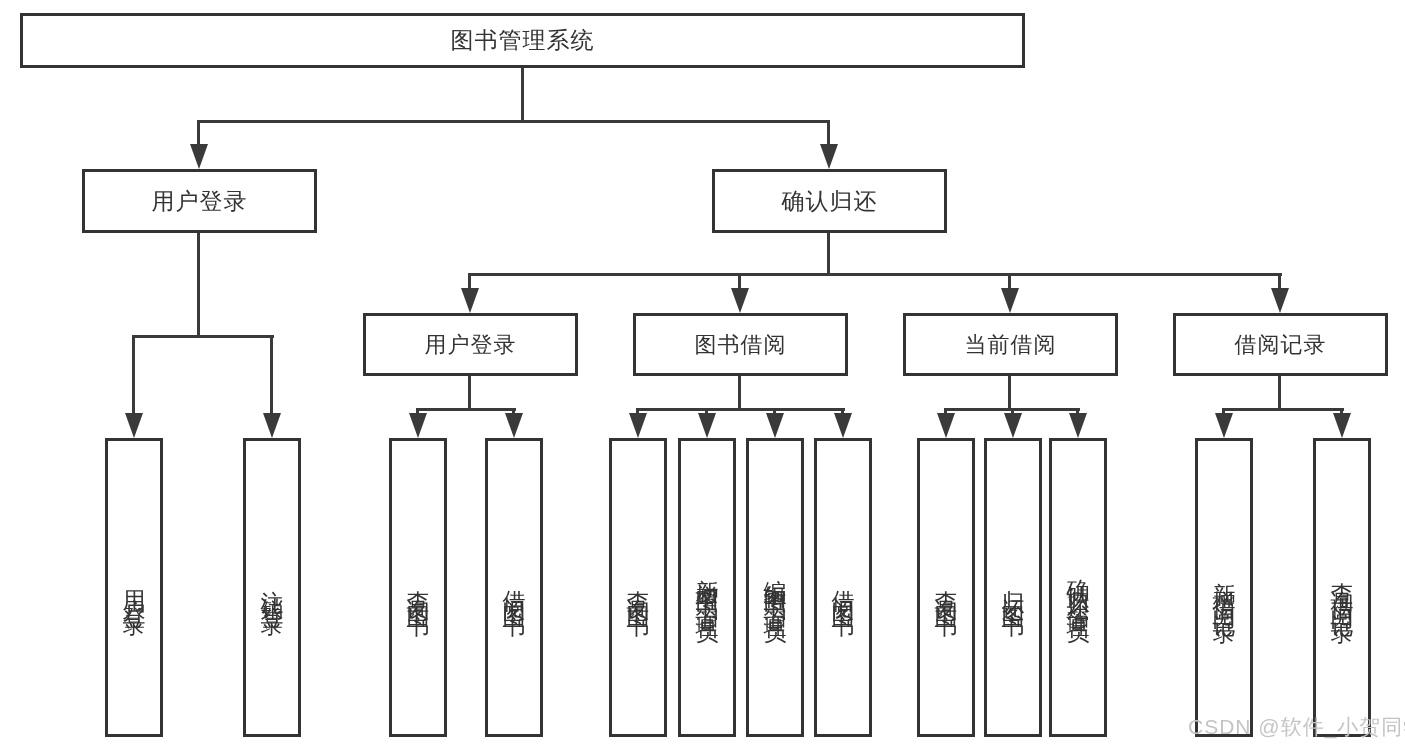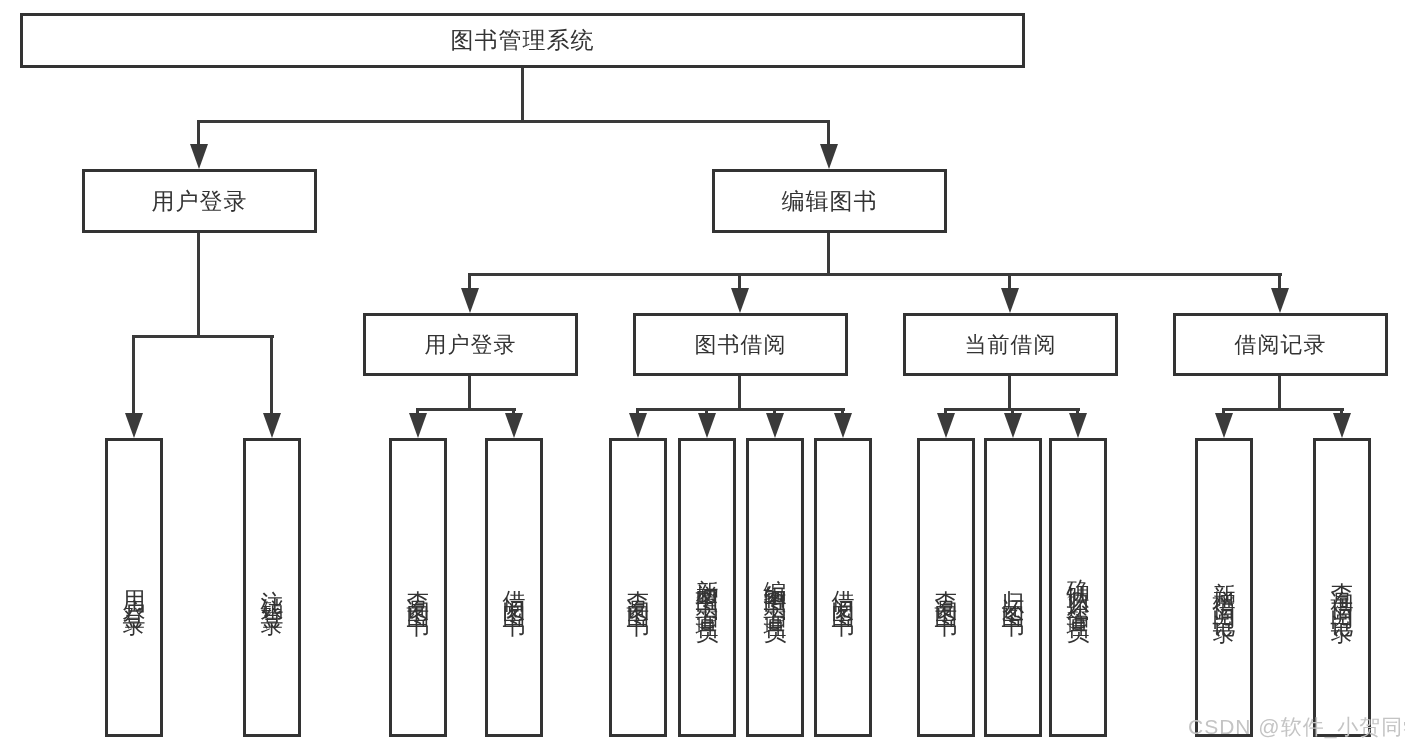--- a/index.html
+++ b/index.html
@@ -77,21 +77,21 @@
   <div class="hl" style="left:198px;top:120px;width:632px;"></div>
   <div class="vl" style="left:197px;top:120px;height:28px;"></div>
   <div class="vl" style="left:827px;top:120px;height:28px;"></div>
   <div class="ar" style="left:199px;top:144px;"></div>
   <div class="ar" style="left:829px;top:144px;"></div>
 
   <div class="box" style="left:82px;top:169px;width:235px;height:64px;">
     <span>用户登录</span>
   </div>
   <div class="box" style="left:712px;top:169px;width:235px;height:64px;">
-    <span>编辑图书</span>
+    <span>确认归还</span>
   </div>
 
   <div class="vl" style="left:197px;top:233px;height:104px;"></div>
   <div class="hl" style="left:132px;top:335px;width:142px;"></div>
   <div class="vl" style="left:132px;top:335px;height:80px;"></div>
   <div class="vl" style="left:270px;top:335px;height:80px;"></div>
   <div class="ar" style="left:134px;top:413px;"></div>
   <div class="ar" style="left:272px;top:413px;"></div>
 
   <div class="vl" style="left:827px;top:233px;height:43px;"></div>

